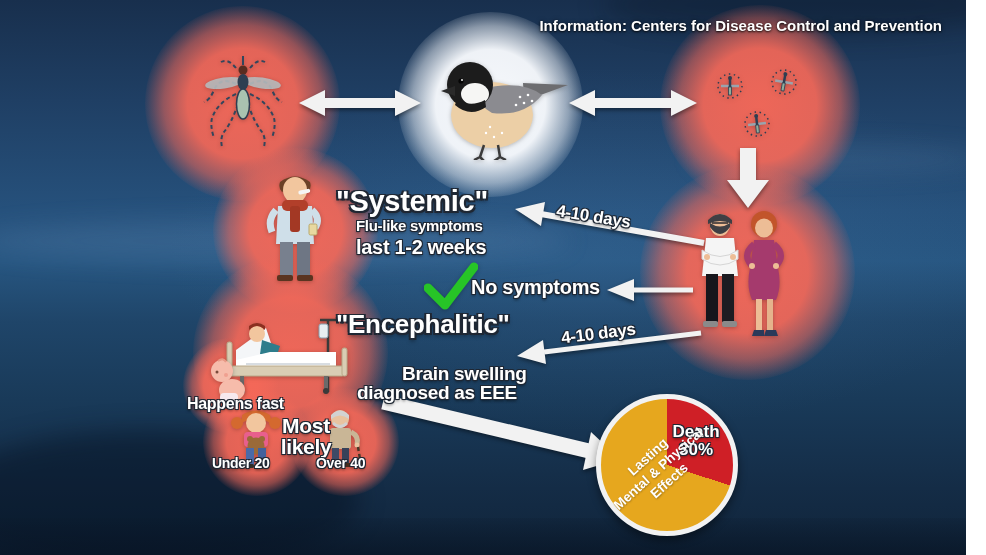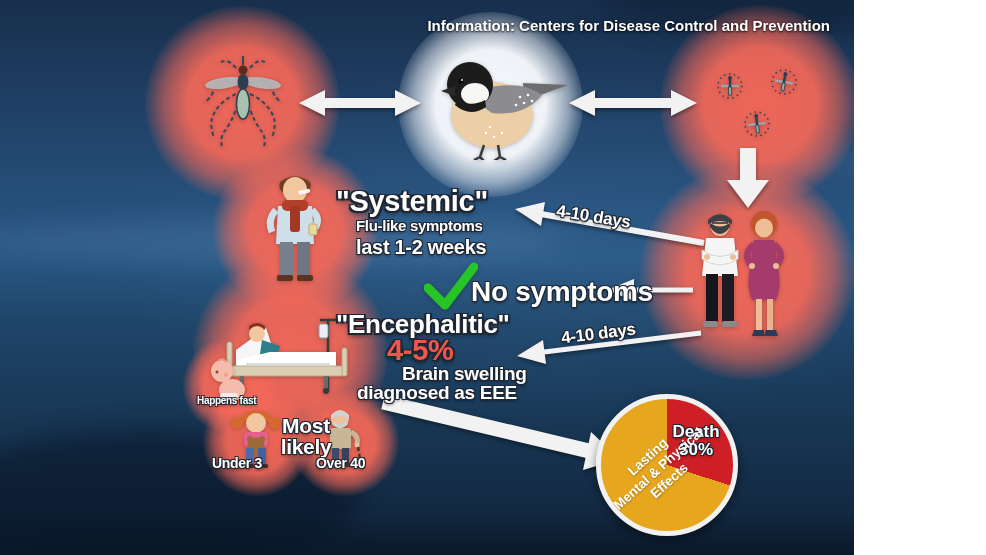--- a/index.html
+++ b/index.html
@@ -1,17 +1,17 @@
 <!DOCTYPE html>
 <html><head>
 <meta charset="utf-8">
 <style>
   html,body{margin:0;padding:0;}
   #stage{
-    position:relative;width:854px;height:555px;overflow:hidden;
+    position:relative;width:966px;height:555px;overflow:hidden;
     font-family:"Liberation Sans",sans-serif;
     background:
       radial-gradient(620px 260px at 62% 45%, rgba(70,120,170,.22), rgba(0,0,0,0) 70%),
       linear-gradient(180deg,#182f4d 0%,#1f3f64 18%,#26517c 38%,#275681 47%,#1f4569 58%,#193a59 72%,#142c46 88%,#10243a 100%);
   }
   .abs{position:absolute;}
   .streak{position:absolute;border-radius:50%;filter:blur(12px);pointer-events:none;}
   .glow{position:absolute;border-radius:50%;pointer-events:none;}
   .glow-red{background:radial-gradient(circle, rgba(244,104,88,.97) 0%, rgba(244,104,88,.92) 40%, rgba(244,104,88,.55) 57%, rgba(244,104,88,0) 72%);}
   .glow-white{background:radial-gradient(circle, rgba(250,252,255,.98) 0%, rgba(250,252,255,.95) 42%, rgba(250,252,255,.5) 60%, rgba(250,252,255,0) 74%);}
@@ -242,34 +242,33 @@
 
   <svg class="icon" style="left:424px;top:262px;" width="54" height="48" viewBox="0 0 54 48">
     <polyline points="4,26 21,43 50,5" stroke="#27c427" stroke-width="9" fill="none" stroke-linecap="round" stroke-linejoin="round"></polyline>
   </svg>
 
   <div class="txt o2" style="left:336px;top:185px;font-size:29px;">"Systemic"</div>
   <div class="txt o1" style="left:356px;top:217px;font-size:15px;">Flu-like symptoms</div>
   <div class="txt o1" style="left:356px;top:236px;font-size:20px;">last 1-2 weeks</div>
 
   <div class="txt o1" style="left:556px;top:207px;font-size:17px;transform:rotate(9deg);">4-10 days</div>
-  <div class="txt o1" style="left:471px;top:276px;font-size:28px;">No symptoms</div>
+  <div class="txt o1" style="left:471px;top:276px;font-size:20px;">No symptoms</div>
 
   <div class="txt o2" style="left:336px;top:309px;font-size:26px;">"Encephalitic"</div>
-  <div class="txt o2" style="left:387px;top:334px;font-size:29px;color:#f4564c;">4-5%</div>
   <div class="txt o1" style="left:357px;top:363px;font-size:19px;margin-left:45px;">Brain swelling</div>
   <div class="txt o1" style="left:357px;top:382px;font-size:19px;">diagnosed as EEE</div>
   <div class="txt o1" style="left:561px;top:324px;font-size:17px;transform:rotate(-7deg);">4-10 days</div>
 
-  <div class="txt o1" style="left:197px;top:395px;font-size:10px;">Happens fast</div>
+  <div class="txt o1" style="left:187px;top:395px;font-size:16px;">Happens fast</div>
   <div class="txt o1" style="left:268px;top:415px;width:76px;font-size:21px;text-align:center;line-height:1.02;white-space:normal;">
     <div>Most</div>
     <div>likely</div>
   </div>
-  <div class="txt o1" style="left:212px;top:455px;font-size:14px;">Under 3</div>
+  <div class="txt o1" style="left:212px;top:455px;font-size:14px;">Under 20</div>
   <div class="txt o1" style="left:316px;top:455px;font-size:14px;">Over 40</div>
 
   <div id="pie" style="background: conic-gradient(rgb(207, 31, 38) 0deg, rgb(207, 31, 38) 108deg, rgb(230, 167, 30) 108deg, rgb(230, 167, 30) 360deg);">
     <div class="pie-label o1" style="left:62px;top:24px;width:66px;font-size:17px;line-height:1.05;">
       <div>Death</div>
       <div>30%</div>
     </div>
     <div class="pie-label" style="left:0;top:46px;width:116px;font-size:13.5px;line-height:1.2;transform:rotate(-42deg);text-shadow:0 1px 2px rgba(0,0,0,.35);">
       <div>Lasting</div>
       <div>Mental &amp; Physical</div>

